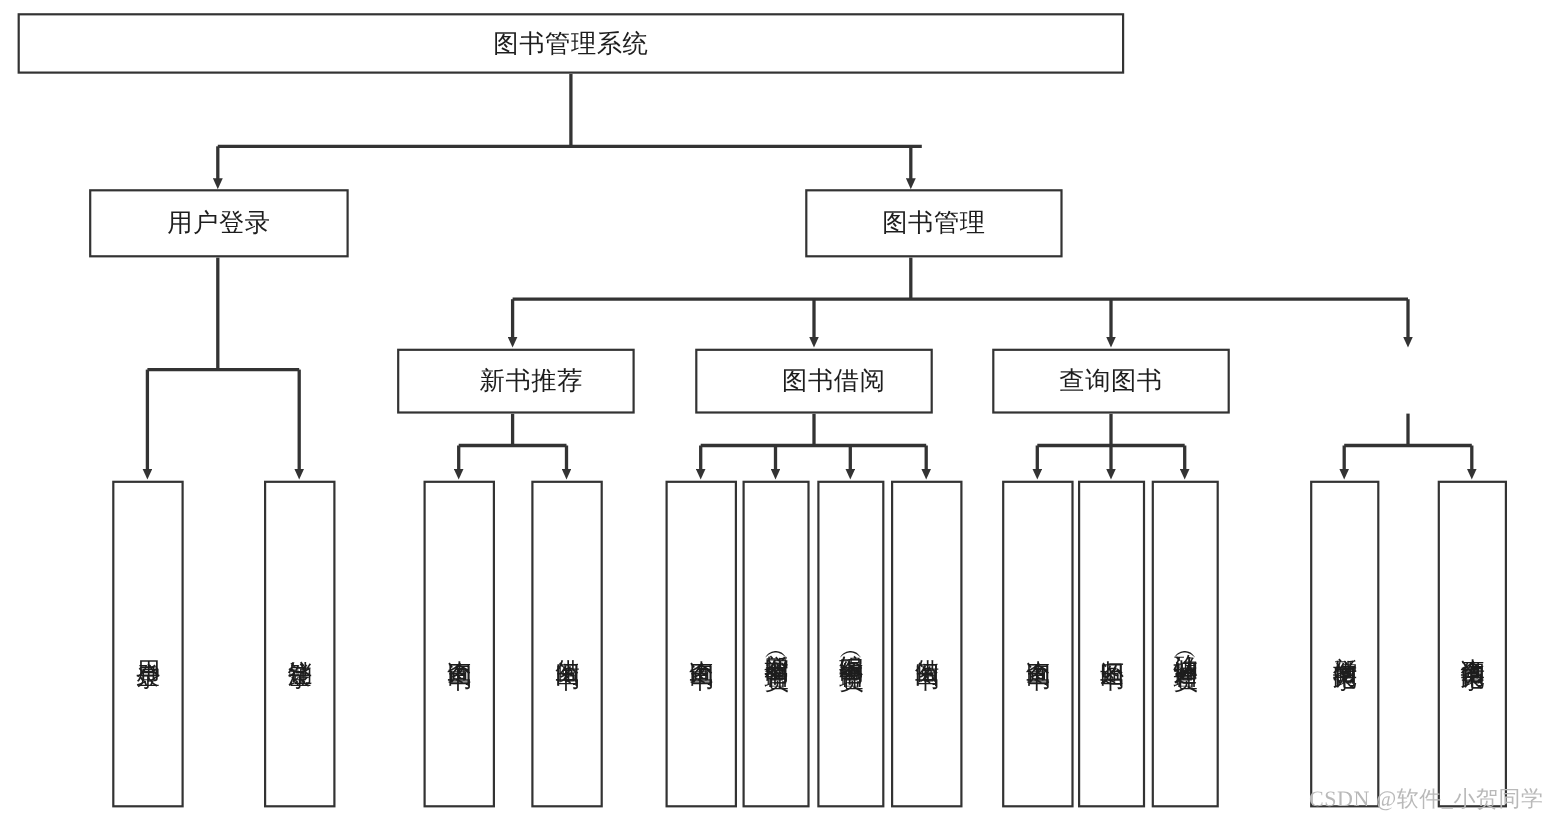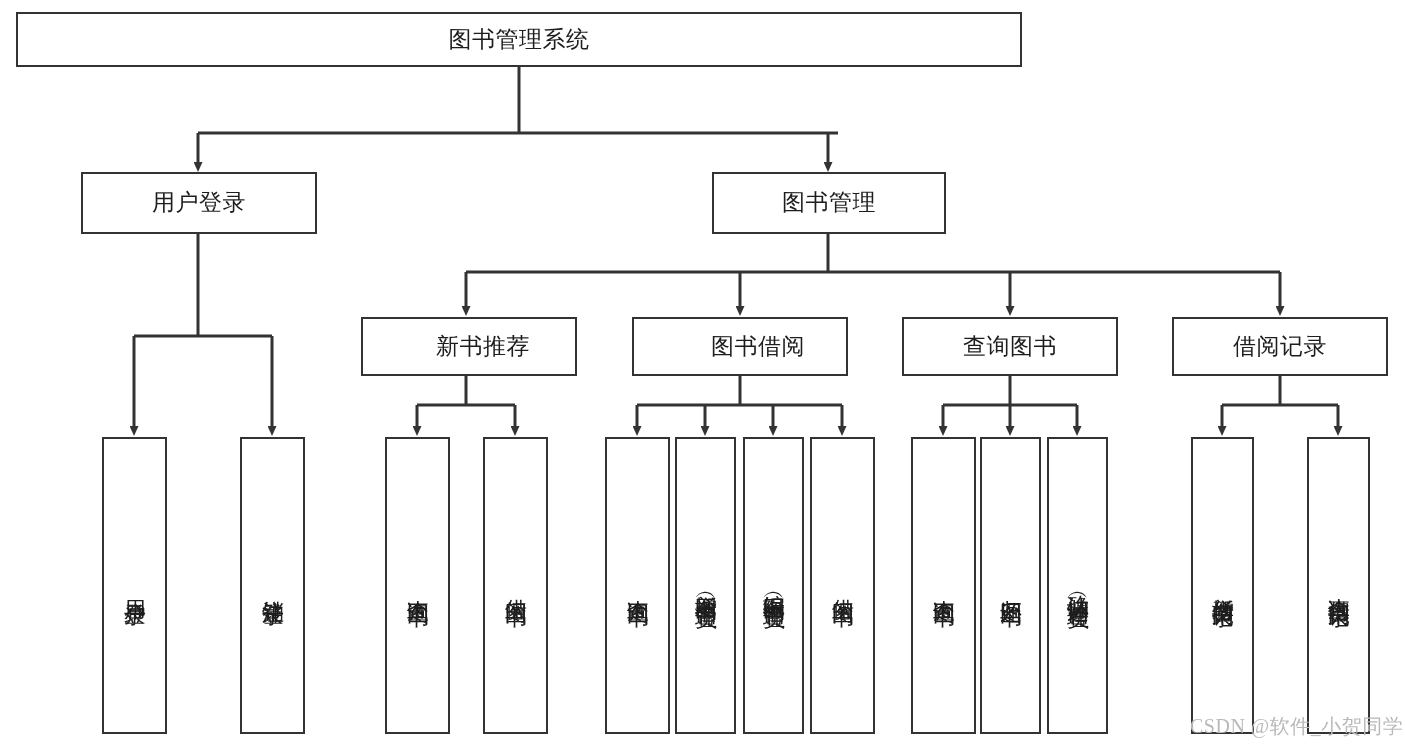--- a/index.html
+++ b/index.html
@@ -124,39 +124,36 @@
   </svg>
 
   <div class="node" style="left:16px; top:12px; width:1006px; height:55px;">
     <span class="node-label">图书管理系统</span>
   </div>
 
   <div class="node" style="left:81px; top:172px; width:236px; height:62px;">
     <span class="node-label">用户登录</span>
   </div>
 
-  <div class="node" style="left:712px; top:172px; width:234px; height:62px;">
+  <div class="node" style="left:732px; top:172px; width:234px; height:62px;">
     <span class="node-label">图书管理</span>
   </div>
 
   <div class="node" style="left:361px; top:317px; width:216px; height:59px;padding-left:28px;">
     <span class="node-label">新书推荐</span>
   </div>
 
   <div class="node" style="left:632px; top:317px; width:216px; height:59px;padding-left:36px;">
     <span class="node-label">图书借阅</span>
   </div>
 
   <div class="node" style="left:902px; top:317px; width:216px; height:59px;">
     <span class="node-label">查询图书</span>
   </div>
 
-  <div class="node" style="left:1172px; top:317px; width:216px; height:59px;">
-    <span class="node-label">借阅记录</span>
-  </div>
 
   <div class="node leaf" style="left:102px; top:437px; width:65px; height:297px;">
     <span class="node-label">用户登录</span>
   </div>
 
   <div class="node leaf" style="left:240px; top:437px; width:65px; height:297px;">
     <span class="node-label">注销登录</span>
   </div>
 
   <div class="node leaf" style="left:385px; top:437px; width:65px; height:297px;">

